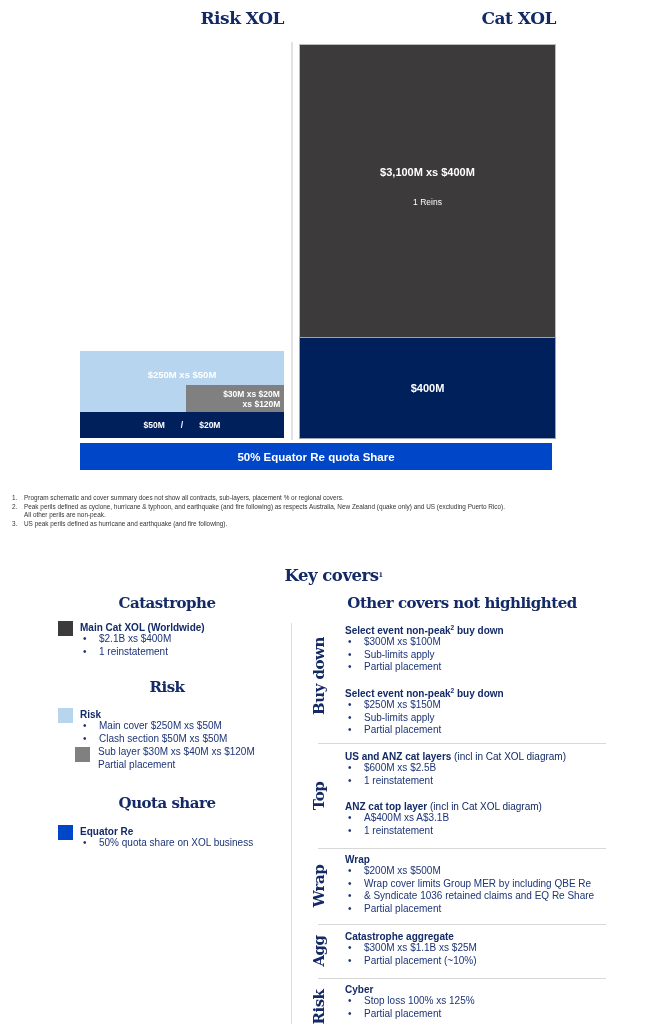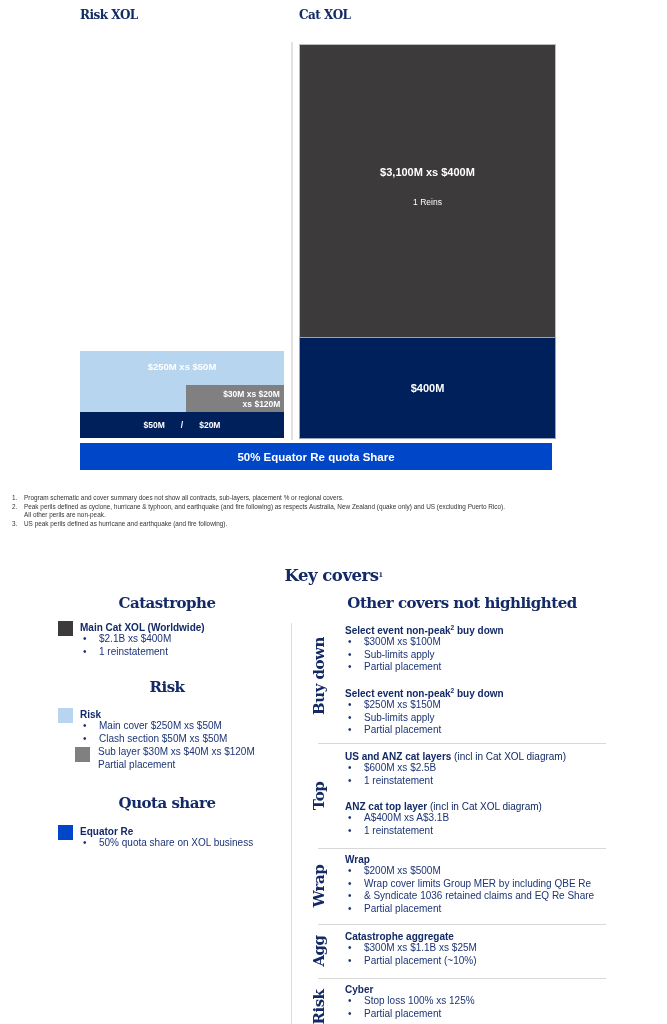--- a/index.html
+++ b/index.html
@@ -1,20 +1,20 @@
 <!DOCTYPE html>
 <html><head>
 <meta charset="utf-8">
 <style>
   * { box-sizing: border-box; margin: 0; padding: 0; }
   html, body { width: 667px; height: 1024px; background: #ffffff; overflow: hidden; }
   body { position: relative; font-family: "Liberation Sans", sans-serif; color: #0f2a6b; }
   .serif { font-family: "DejaVu Serif", "Liberation Serif", serif; font-weight: bold; color: #132a66; letter-spacing: -0.5px; }
   .abs { position: absolute; }
-  .col-title { font-size: 12px; text-align: left; }
+  .col-title { font-size: 17px; text-align: right; }
   .block { position: absolute; color: #fff; font-weight: bold; text-align: center; display: flex; flex-direction: column; align-items: center; justify-content: center; }
   .divider-v { position: absolute; background: #e2e2e2; width: 2px; }
   .foot { font-size: 6.4px; color: #333; line-height: 8px; }
   .foot .n { position: absolute; left: 12px; }
   .foot .t { position: absolute; left: 24px; white-space: nowrap; }
   .h2 { font-size: 15px; }
   .item-title { font-size: 10px; font-weight: bold; color: #132a66; }
   .item-title .norm { font-weight: normal; }
   .bullet { font-size: 10px; color: #1d3577; line-height: 12.5px; position: relative; padding-left: 19px; white-space: nowrap; }
   .bullet::before { content: "•"; position: absolute; left: 3px; }
@@ -24,21 +24,21 @@
   sup { font-size: 6.5px; vertical-align: 4px; }
 </style>
 </head>
 <body>
 
 <div class="abs serif col-title" style="left:80px; top:8px; width:204px;">Risk XOL</div>
 <div class="abs serif col-title" style="left:299px; top:8px; width:257px;">Cat XOL</div>
 
 <div class="divider-v" style="left:291px; top:42px; height:398px;"></div>
 
-<div class="block" style="left:80px; top:351px; width:204px; height:61px; background:#b7d5ee; justify-content:flex-start; padding-top:10px;">
+<div class="block" style="left:80px; top:351px; width:204px; height:61px; background:#b7d5ee; justify-content:flex-start; padding-top:18px;">
   <div style="font-size:9.5px; line-height:11px;">$250M xs $50M</div>
   <div style="font-size:9.5px; line-height:11px;margin-top:48px;">($50M xs $50M clash)</div>
 </div>
 <div class="block" style="left:186px; top:385px; width:98px; height:27px; background:#808080;padding-left:33px;">
   <div style="font-size:8.5px; line-height:10px;">$30M xs $20M</div>
   <div style="font-size:8.5px; line-height:10px;margin-left:20px;">xs $120M</div>
 </div>
 <div class="block" style="left:80px; top:412px; width:204px; height:26px; background:#00205b; flex-direction:row; font-size:8.5px;">
   <span>$50M</span>
   <span style="margin:0 16px;">/</span>

